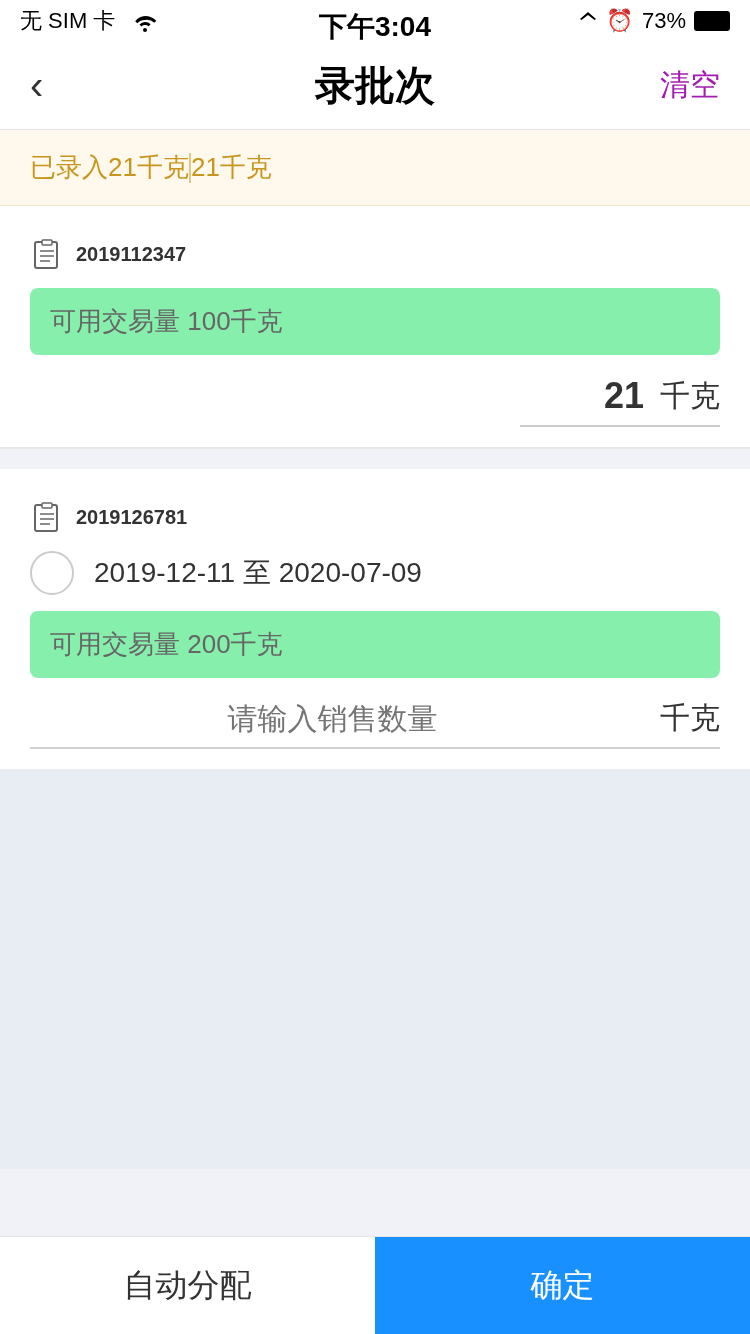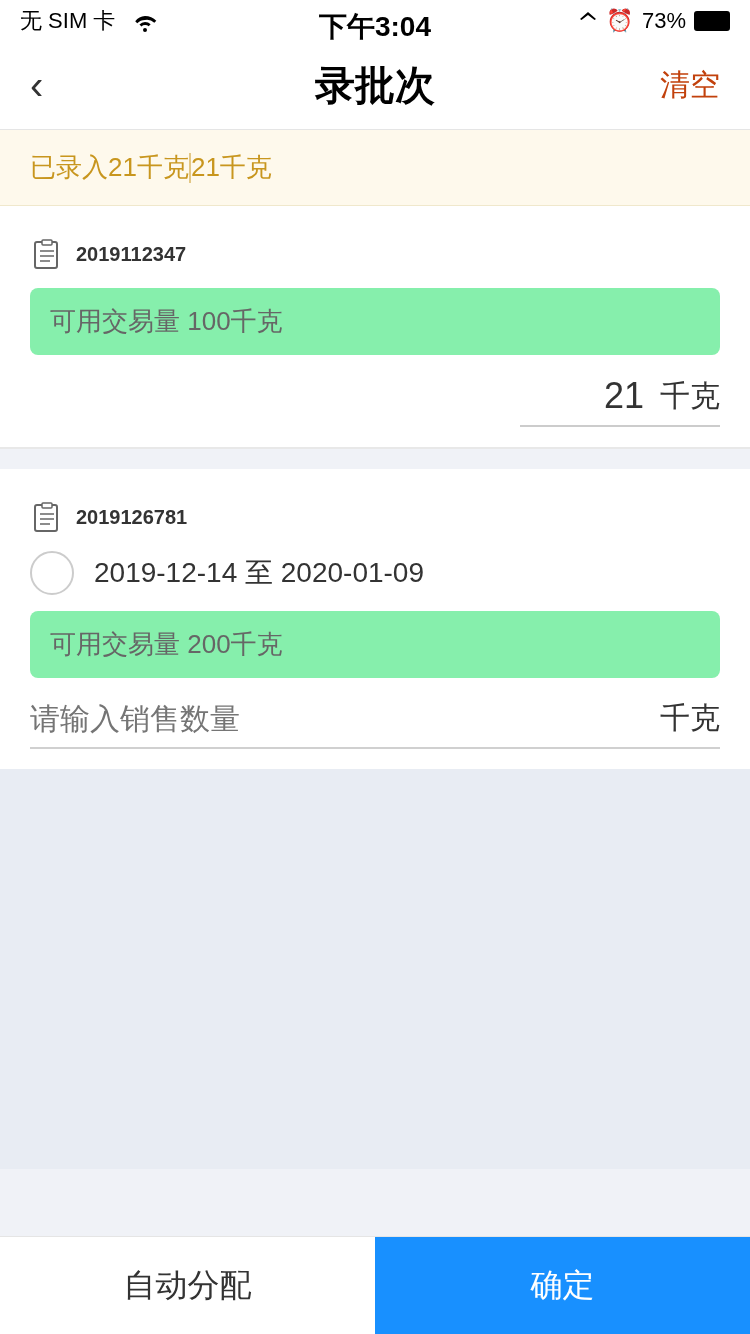--- a/index.html
+++ b/index.html
@@ -64,21 +64,21 @@
       cursor: pointer;
       width: 60px;
     }
     .nav-title {
       font-size: 40px;
       font-weight: 600;
       color: #000;
     }
     .nav-clear {
       font-size: 30px;
-      color: #c2410c;
+      color: #a21caf;
       cursor: pointer;
       text-align: center;
     }
 
     
     .info-banner {
       width: 750px;
       background: #fef9ec;
       padding: 20px 30px;
       display: flex;
@@ -170,21 +170,21 @@
       padding: 20px 30px;
       display: flex;
       align-items: center;
       justify-content: flex-end;
       gap: 16px;
       border-bottom: 2px solid #e8e8e8;
     }
     .quantity-value {
       font-size: 36px;
       color: #333;
-      font-weight: 400;
+      font-weight: 700;
       margin-left: 44px;
     }
     .quantity-unit {
       font-size: 30px;
       color: #333;
     }
 
     
     .section-divider {
       height: 20px;
@@ -330,29 +330,29 @@
         <line x1="8" y1="13" x2="22" y2="13" stroke="#666" stroke-width="1.5"></line>
         <line x1="8" y1="18" x2="22" y2="18" stroke="#666" stroke-width="1.5"></line>
         <line x1="8" y1="23" x2="18" y2="23" stroke="#666" stroke-width="1.5"></line>
       </svg>
     </span>
     <span class="batch-id">2019126781</span>
   </div>
 
   <div class="batch-date-row">
     <div class="radio-circle"></div>
-    <span class="batch-date">2019-12-14 至 2020-01-09</span>
+    <span class="batch-date">2019-12-11 至 2020-07-09</span>
   </div>
 
   <div class="batch-available">可用交易量 200千克</div>
 </div>
 
 <div style="background:#fff;padding:20px 30px;">
   <div class="input-underline">
-    <input class="sale-input" type="number" style="font-size: 30px; color: #6d28d9; border: none; outline: none; text-align: left; background: transparent; flex: 1 1 0%; min-width: 0px;" placeholder="请输入销售数量">
+    <input class="sale-input" type="number" style="font-size: 30px; color: #6d28d9; border: none; outline: none; text-align: center; background: transparent; flex: 1 1 0%; min-width: 0px;" placeholder="请输入销售数量">
     <span class="sale-unit">千克</span>
   </div>
 </div>
 
 <div class="empty-area"></div>
 
 <div class="bottom-bar">
   <button class="btn-auto">自动分配</button>
   <button class="btn-confirm">确定</button>
 </div>

